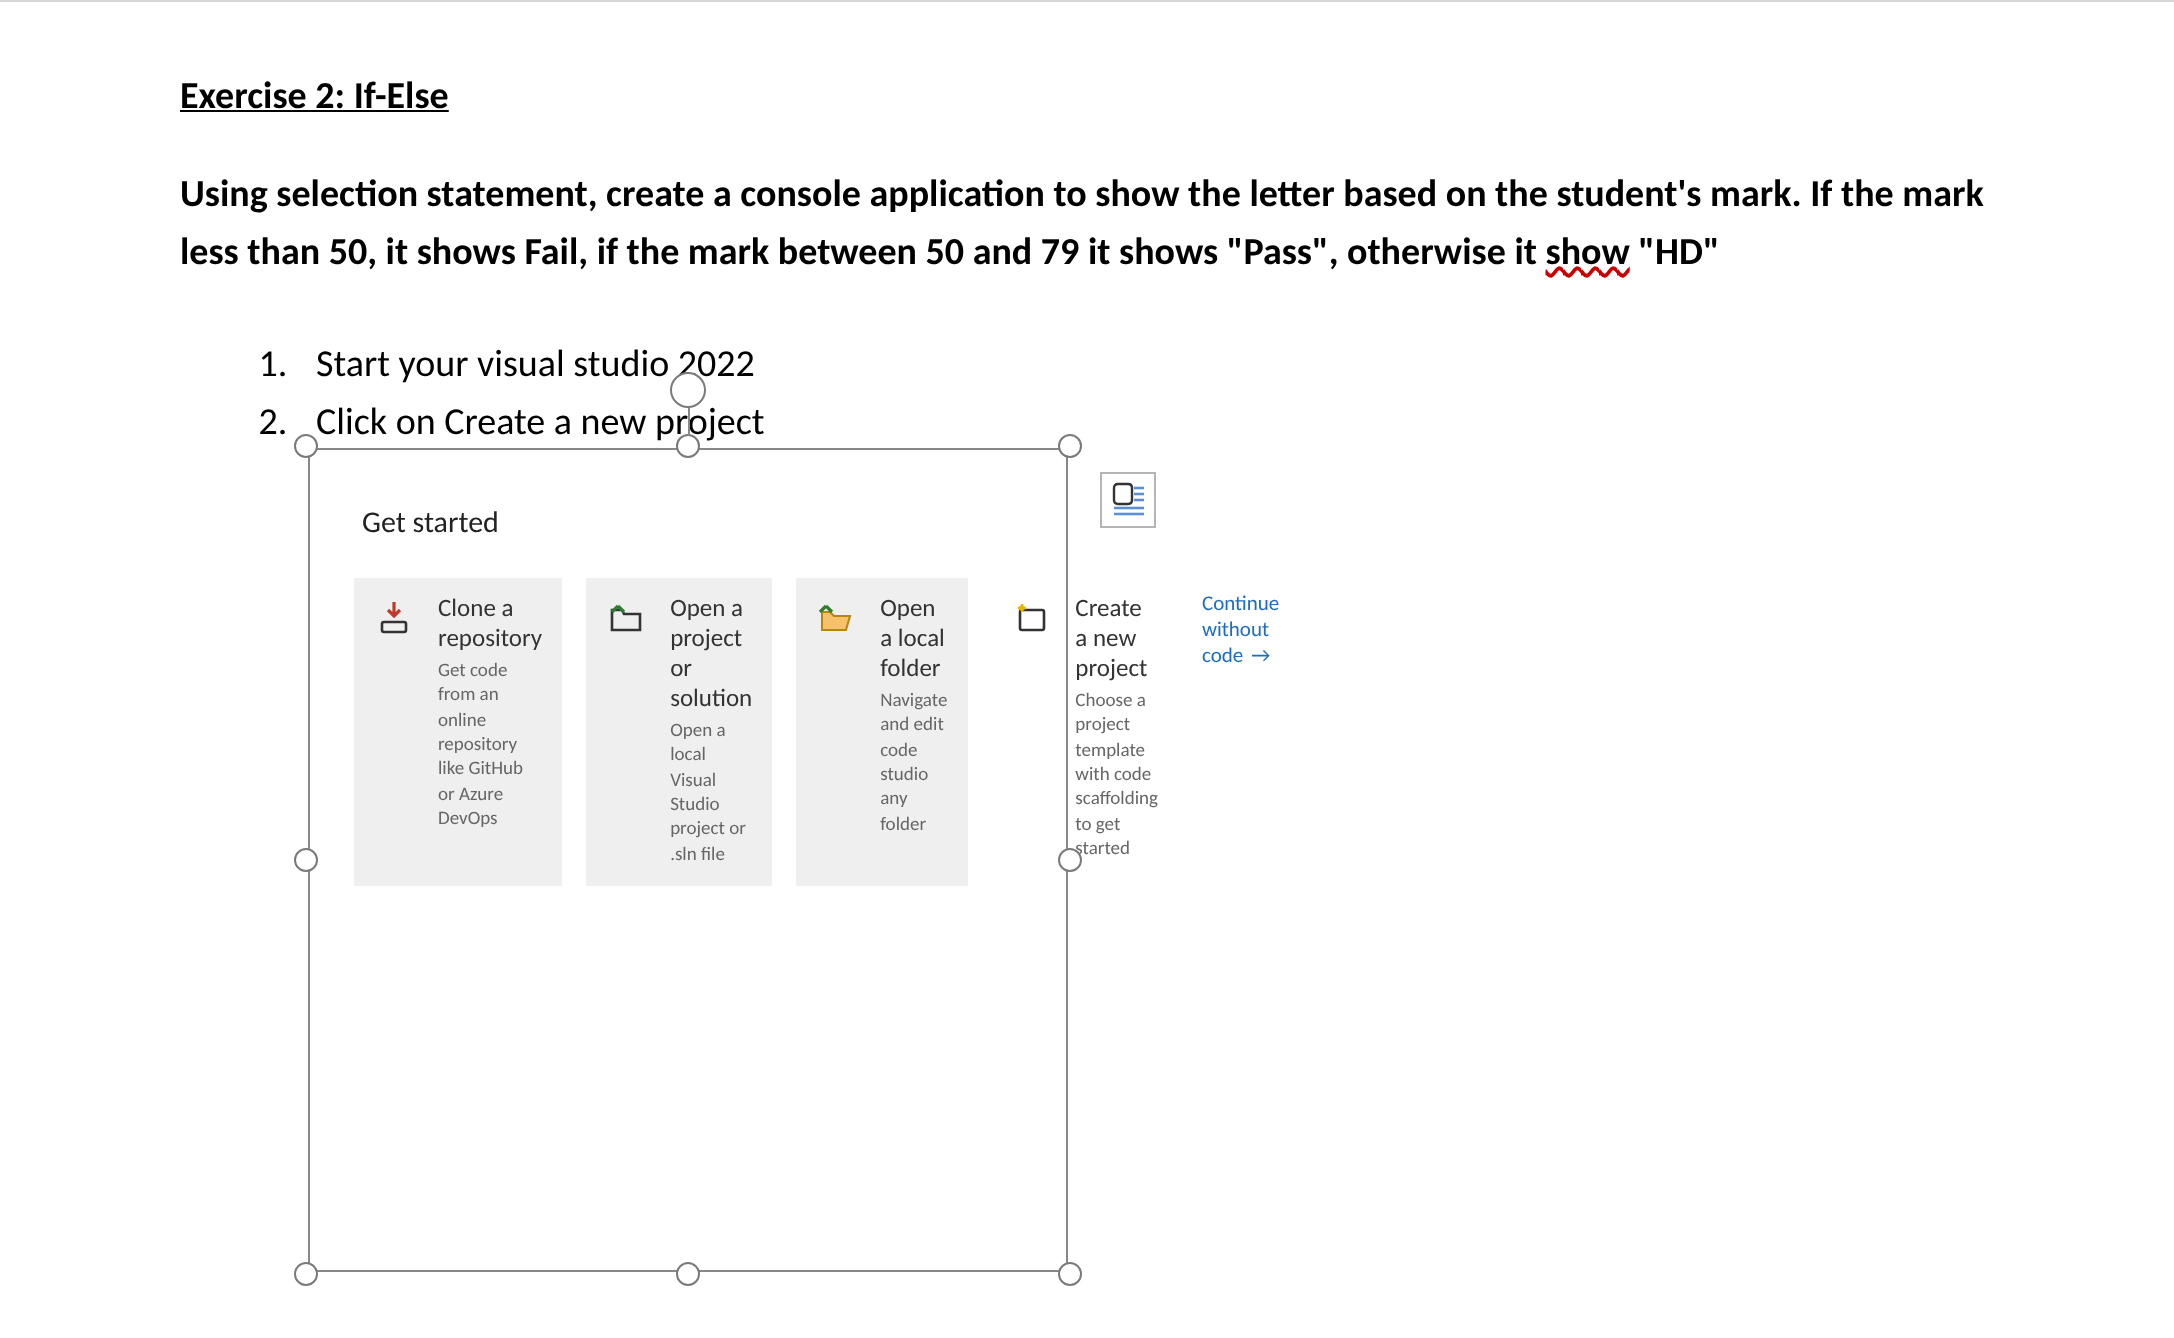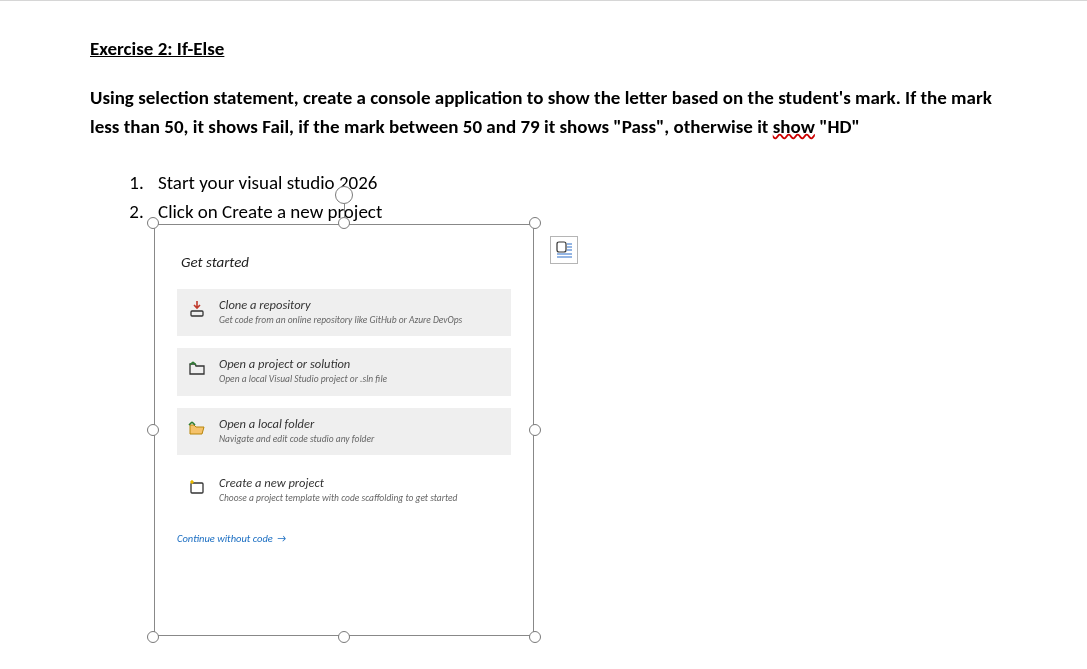--- a/index.html
+++ b/index.html
@@ -41,21 +41,20 @@
     padding: 0 0 0 22px;
     line-height: 1.5;
   }
   ol.steps li { padding-left: 10px; }
 
   
   .img-wrap {
     position: relative;
     margin: -2px 0 0 64px;
     width: 380px;
-    font-style: italic;
   }
   .sel-frame {
     position: relative;
     border: 1px solid #888;
     background: #fff;
     padding: 28px 22px 60px 22px;
     height: 412px;
   }
   .handle {
     position: absolute;
@@ -102,21 +101,21 @@
     align-items: center;
     justify-content: center;
   }
 
   
   .gs-heading {
     font-size: 15px;
     color: #222;
     margin: 0 0 18px 4px;
   }
-  .gs-list { display: flex; flex-direction: column; gap: 12px; }
+  .gs-list { display: flex; flex-direction: row; gap: 12px; }
   .gs-item {
     background: #efefef;
     padding: 8px 10px 10px 10px;
     display: flex;
     gap: 12px;
     align-items: flex-start;
   }
   .gs-item.plain { background: transparent; justify-content: flex-end; }
   .gs-icon {
     width: 20px; height: 20px;
@@ -150,21 +149,21 @@
 
 <div class="page">
 
   <h1 class="title">Exercise 2: If-Else</h1>
 
   <p class="desc">
     <span>Using selection statement, create a console application to show the letter based on the student's mark. If the mark less than 50, it shows Fail, if the mark between 50 and 79 it shows "Pass", otherwise it </span><span class="spell">show</span><span> "HD"</span>
   </p>
 
   <ol class="steps">
-    <li>Start your visual studio 2026</li>
+    <li>Start your visual studio 2022</li>
     <li>Click on Create a new project</li>
   </ol>
 
   <div class="img-wrap">
 
     <div class="rotate"></div>
     <div class="handle h-tl"></div>
     <div class="handle h-tm"></div>
     <div class="handle h-tr"></div>
     <div class="handle h-ml"></div>

